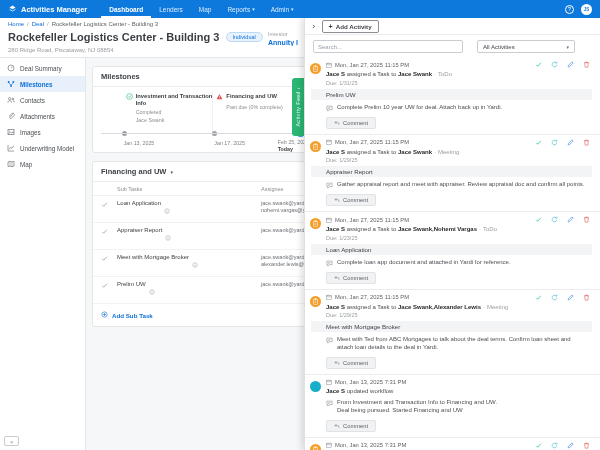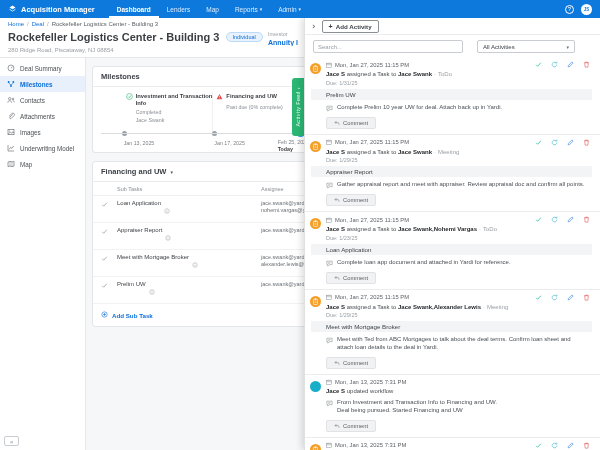--- a/index.html
+++ b/index.html
@@ -111,21 +111,21 @@
 <body>
 
 <div class="app">
 
   <header class="topbar">
     <div class="brand">
       <span><svg width="9" height="9" viewBox="0 0 12 12">
             <path d="M2 4.5L6 2l4 2.5L6 7z" fill="#fff"></path>
             <path d="M2 7l4 2.5L10 7" fill="none" stroke="#fff" stroke-width="1"></path>
           </svg></span>
-      <span>Acquisition Manager</span>
+      <span>Activities Manager</span>
     </div>
     <nav class="nav">
         <div class="nav-item active">
           <span>Dashboard</span>
         </div>
         <div class="nav-item">
           <span>Lenders</span>
         </div>
         <div class="nav-item">
           <span>Map</span>

